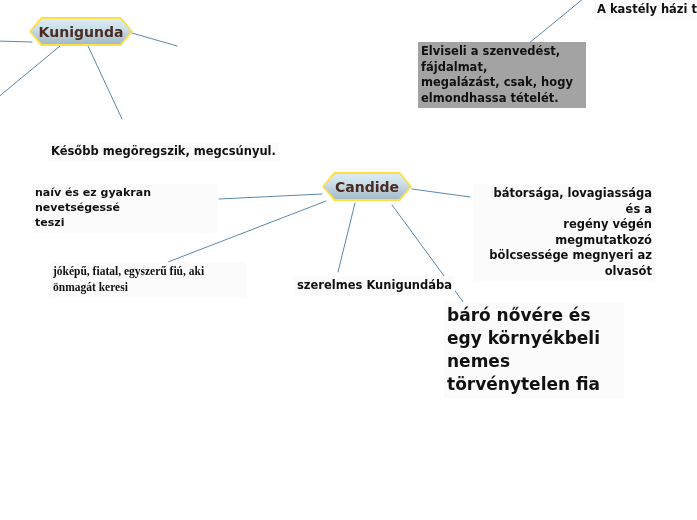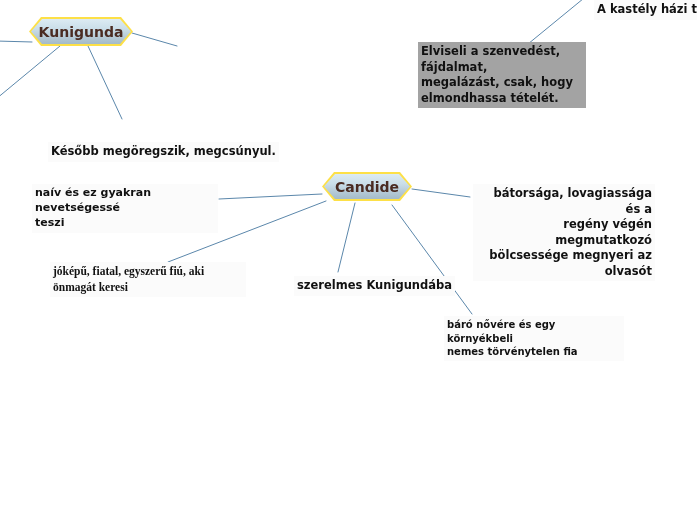--- a/index.html
+++ b/index.html
@@ -116,16 +116,16 @@
 bölcsessége megnyeri az olvasót</div>
 
   <div class="label plain" style="left:32px; top:184px; width:186px; font-size:11px;">naív és ez gyakran nevetségessé
 teszi</div>
 
   <div class="label plain" style="left:50px; top:262px; width:196px; font-size:11.5px;font-family:Liberation Serif, serif;">jóképű, fiatal, egyszerű fiú, aki
 önmagát keresi</div>
 
   <div class="label plain" style="left:272px; top:276px; font-size:11.5px;margin-left:22px;">szerelmes Kunigundába</div>
 
-  <div class="label plain" style="left:444px; top:316px; width:180px; font-size:10px;">báró nővére és egy környékbeli
+  <div class="label plain" style="left:444px; top:302px; width:180px; font-size:17px;">báró nővére és egy környékbeli
 nemes törvénytelen fia</div>
 
 </div>
 
 </body></html>

